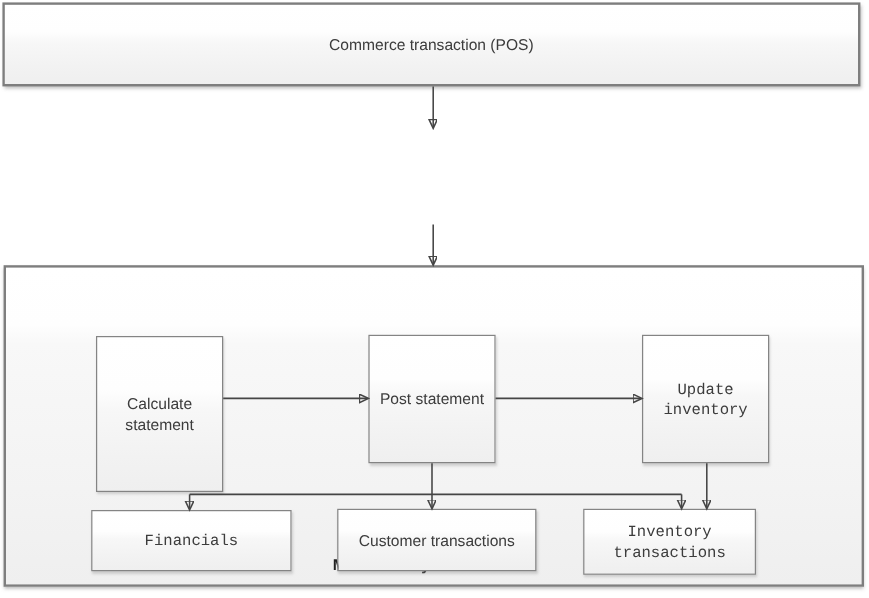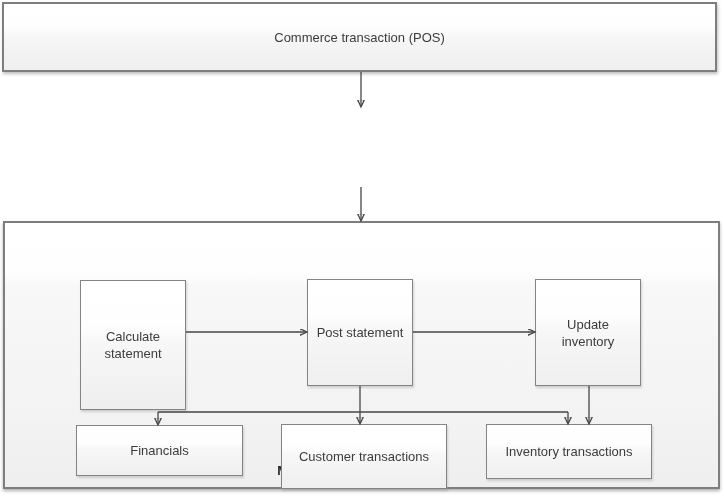--- a/index.html
+++ b/index.html
@@ -34,26 +34,26 @@
     background:linear-gradient(180deg,#ffffff 0%,#fefefe 18%,#f8f8f8 24%,#f3f3f3 70%,#efefef 100%);
   }
   .container-title{
     position:absolute;left:0;right:0;top:240px;text-align:center;
     font-weight:bold;font-size:13px;color:#222222;letter-spacing:0.2px;
   }
 
   .step{width:106px;}
   .calc{left:80px;top:280px;height:130px;padding:0 10px;}
   .post{left:307px;top:279px;height:107px;white-space:nowrap;}
-  .update{left:535px;top:279px;height:107px;padding:4px 12px;}
+  .update{left:535px;top:279px;height:107px;padding:4px 12px;font-family:Liberation Mono, monospace;}
 
-  .sink{height:65px;}
-  .financials{left:76px;top:425px;width:167px;height:51px;}
+  .sink{height:52px;}
+  .financials{left:76px;top:425px;width:167px;height:51px;font-family:Liberation Mono, monospace;}
   .customer{left:281px;top:424px;width:166px;}
-  .inventory{left:486px;top:424px;width:166px;height:55px;}
+  .inventory{left:486px;top:424px;width:144px;height:55px;font-family:Liberation Mono, monospace;}
 
   .connectors{position:absolute;left:0;top:0;pointer-events:none;}
   .connectors path,.connectors line{stroke:#454545;stroke-width:1.3;fill:none;}
 </style>
 </head>
 <body>
 
 <div class="stage">
 
   <div class="node grad outer-border top-box">

